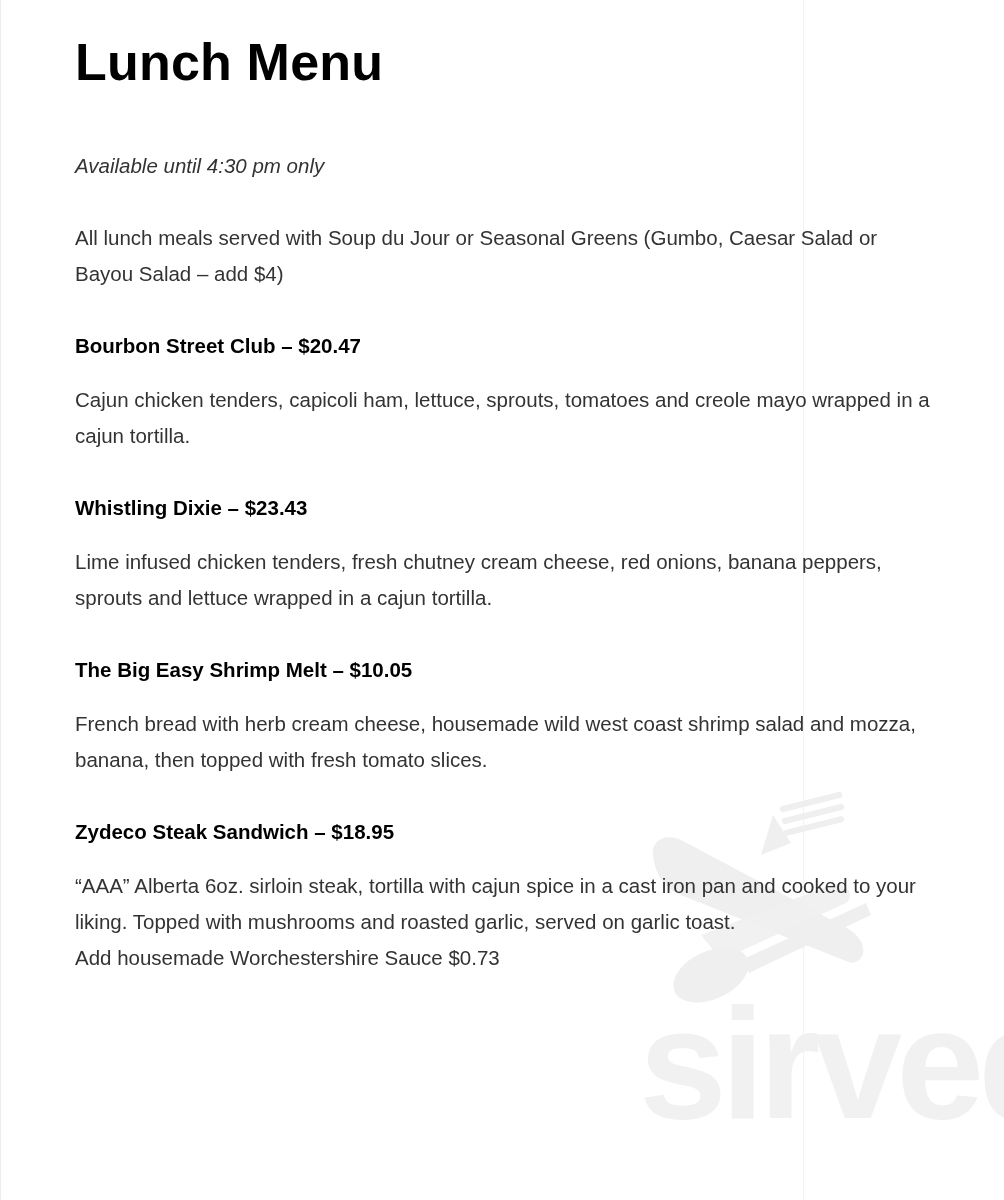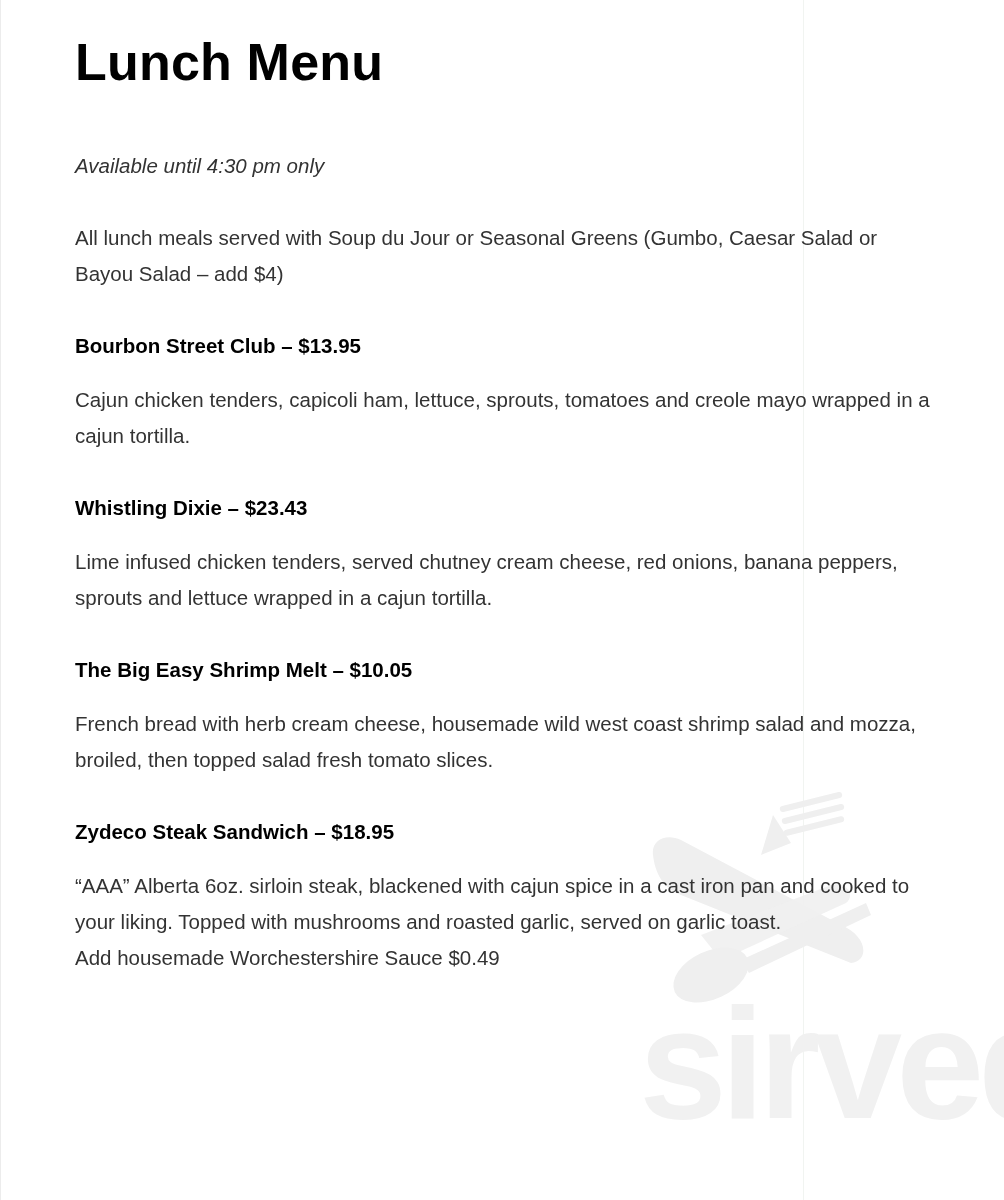--- a/index.html
+++ b/index.html
@@ -114,36 +114,36 @@
       <path d="M100 175 L 225 118 L 230 130 L 108 188 Z"></path>
     </g>
   </svg>
   <div class="watermark-text">sirved</div>
 
   <div class="content">
     <p class="availability">Available until 4:30 pm only</p>
     <p class="intro">All lunch meals served with Soup du Jour or Seasonal Greens (Gumbo, Caesar Salad or Bayou Salad – add $4)</p>
 
     <div class="item">
-      <p class="item-name">Bourbon Street Club – $13.95</p>
+      <p class="item-name">Bourbon Street Club – $20.47</p>
       <p class="item-desc">Cajun chicken tenders, capicoli ham, lettuce, sprouts, tomatoes and creole mayo wrapped in a cajun tortilla.</p>
     </div>
 
     <div class="item">
       <p class="item-name">Whistling Dixie – $23.43</p>
-      <p class="item-desc">Lime infused chicken tenders, served chutney cream cheese, red onions, banana peppers, sprouts and lettuce wrapped in a cajun tortilla.</p>
+      <p class="item-desc">Lime infused chicken tenders, fresh chutney cream cheese, red onions, banana peppers, sprouts and lettuce wrapped in a cajun tortilla.</p>
     </div>
 
     <div class="item">
       <p class="item-name">The Big Easy Shrimp Melt – $10.05</p>
-      <p class="item-desc">French bread with herb cream cheese, housemade wild west coast shrimp salad and mozza, broiled, then topped salad fresh tomato slices.</p>
+      <p class="item-desc">French bread with herb cream cheese, housemade wild west coast shrimp salad and mozza, banana, then topped with fresh tomato slices.</p>
     </div>
 
     <div class="item">
       <p class="item-name">Zydeco Steak Sandwich – $18.95</p>
-      <p class="item-desc">“AAA” Alberta 6oz. sirloin steak, blackened with cajun spice in a cast iron pan and cooked to your liking. Topped with mushrooms and roasted garlic, served on garlic toast.</p>
-      <p class="item-extra">Add housemade Worchestershire Sauce $0.49</p>
+      <p class="item-desc">“AAA” Alberta 6oz. sirloin steak, tortilla with cajun spice in a cast iron pan and cooked to your liking. Topped with mushrooms and roasted garlic, served on garlic toast.</p>
+      <p class="item-extra">Add housemade Worchestershire Sauce $0.73</p>
     </div>
 
     <div class="item">
     </div>
   </div>
 </div>
 
 </body></html>

